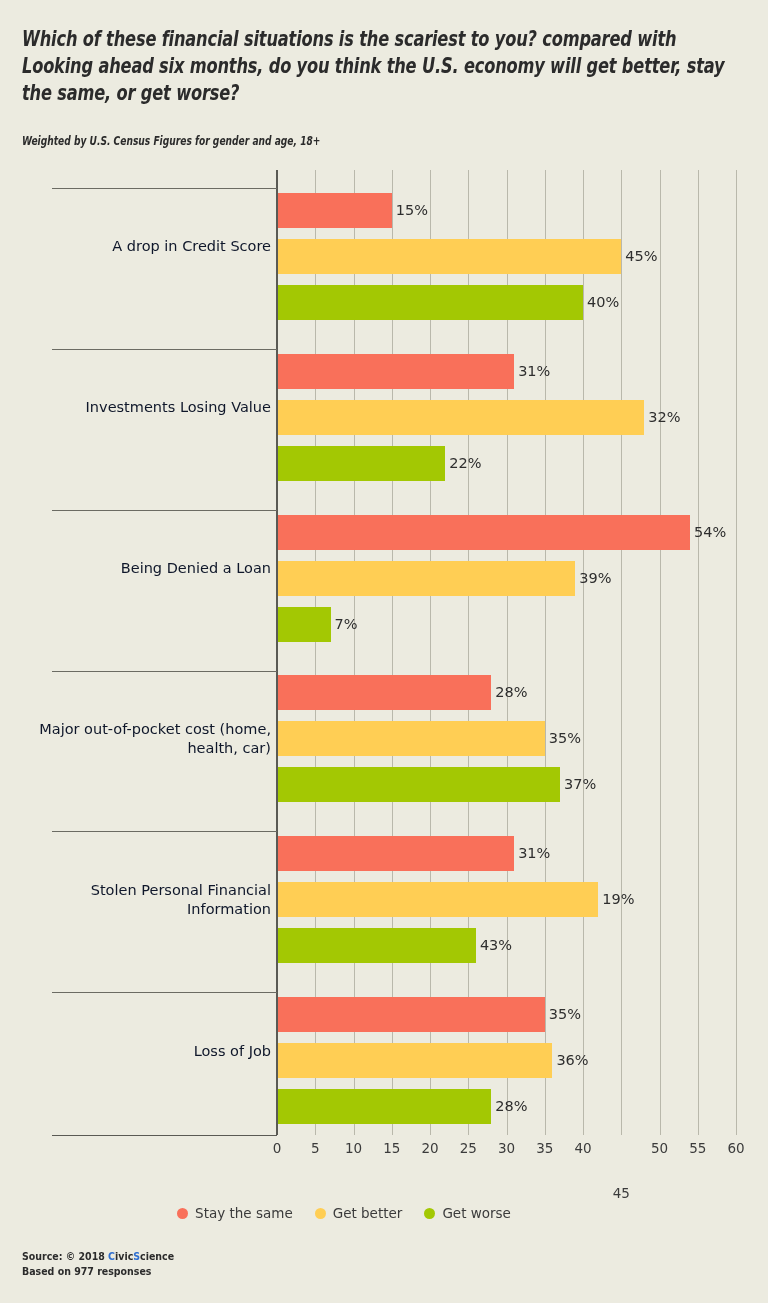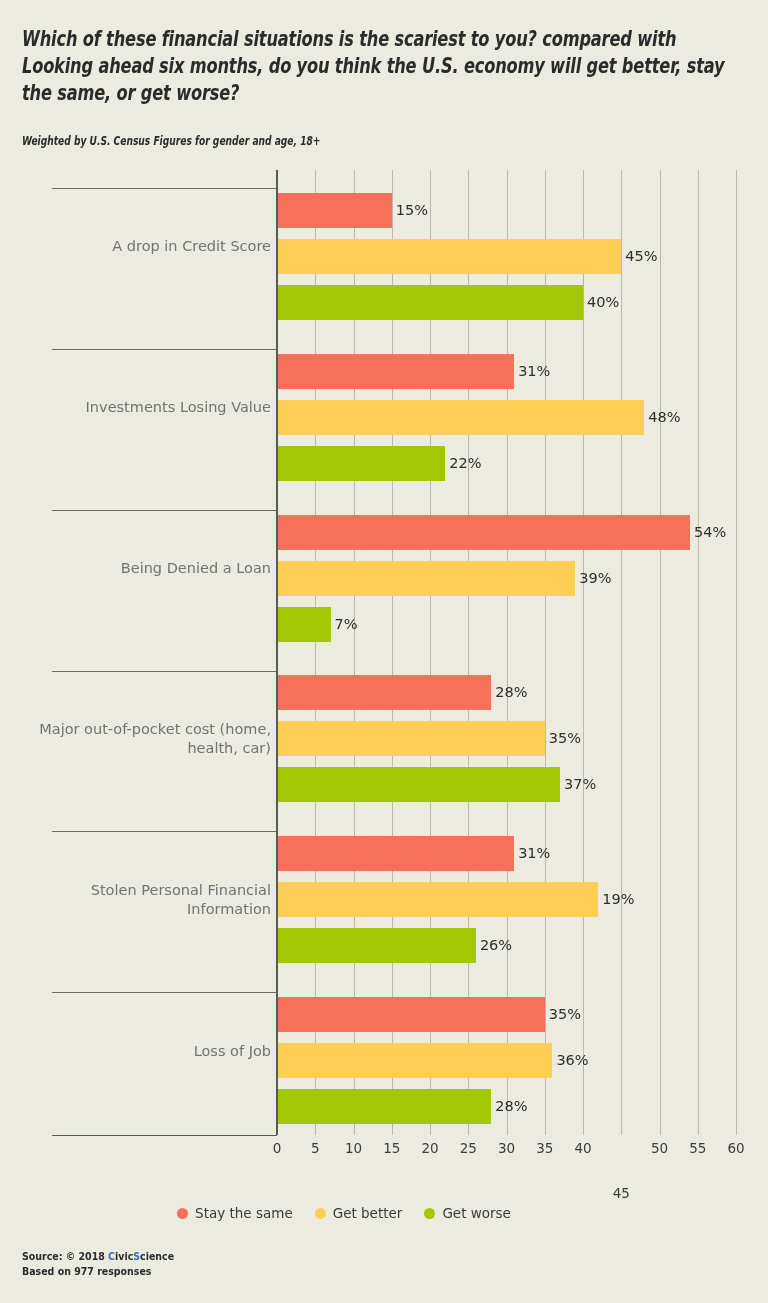--- a/index.html
+++ b/index.html
@@ -116,21 +116,21 @@
     font-family: "DejaVu Sans", sans-serif;
   }
 
   
   .cat-label {
     position: absolute;
     right: 497px;           
     width: 250px;
     text-align: right;
     font-size: 14.5px;
-    color: #737373;
+    color: #0f172a;
     line-height: 19px;
     font-family: "DejaVu Sans", sans-serif;
   }
   .xtick {
     position: absolute;
     top: 970px;
     font-size: 13.5px;
     color: #3b3b3b;
     text-align: center;
     width: 30px;
@@ -203,41 +203,41 @@
       <div class="gridline" style="left: 459px;"></div>
       <div class="bar stay" title="A drop in Credit Score — Stay the same: 15%" style="left: 0px; top: 22.9167px; width: 114.75px;"></div>
       <div class="bar-label" style="left: 118.75px; top: 22.9167px;">15%</div>
       <div class="bar better" title="A drop in Credit Score — Get better: 45%" style="left: 0px; top: 68.9167px; width: 344.25px;"></div>
       <div class="bar-label" style="left: 348.25px; top: 68.9167px;">45%</div>
       <div class="bar worse" title="A drop in Credit Score — Get worse: 40%" style="left: 0px; top: 114.917px; width: 306px;"></div>
       <div class="bar-label" style="left: 310px; top: 114.917px;">40%</div>
       <div class="bar stay" title="Investments Losing Value — Stay the same: 31%" style="left: 0px; top: 183.75px; width: 237.15px;"></div>
       <div class="bar-label" style="left: 241.15px; top: 183.75px;">31%</div>
       <div class="bar better" title="Investments Losing Value — Get better: 48%" style="left: 0px; top: 229.75px; width: 367.2px;"></div>
-      <div class="bar-label" style="left: 371.2px; top: 229.75px;">48%</div>
+      <div class="bar-label" style="left: 371.2px; top: 229.75px;">32%</div>
       <div class="bar worse" title="Investments Losing Value — Get worse: 22%" style="left: 0px; top: 275.75px; width: 168.3px;"></div>
       <div class="bar-label" style="left: 172.3px; top: 275.75px;">22%</div>
       <div class="bar stay" title="Being Denied a Loan — Stay the same: 54%" style="left: 0px; top: 344.583px; width: 413.1px;"></div>
       <div class="bar-label" style="left: 417.1px; top: 344.583px;">54%</div>
       <div class="bar better" title="Being Denied a Loan — Get better: 39%" style="left: 0px; top: 390.583px; width: 298.35px;"></div>
       <div class="bar-label" style="left: 302.35px; top: 390.583px;">39%</div>
       <div class="bar worse" title="Being Denied a Loan — Get worse: 7%" style="left: 0px; top: 436.583px; width: 53.55px;"></div>
       <div class="bar-label" style="left: 57.55px; top: 436.583px;">7%</div>
       <div class="bar stay" title="Major out-of-pocket cost (home, health, car) — Stay the same: 28%" style="left: 0px; top: 505.417px; width: 214.2px;"></div>
       <div class="bar-label" style="left: 218.2px; top: 505.417px;">28%</div>
       <div class="bar better" title="Major out-of-pocket cost (home, health, car) — Get better: 35%" style="left: 0px; top: 551.417px; width: 267.75px;"></div>
       <div class="bar-label" style="left: 271.75px; top: 551.417px;">35%</div>
       <div class="bar worse" title="Major out-of-pocket cost (home, health, car) — Get worse: 37%" style="left: 0px; top: 597.417px; width: 283.05px;"></div>
       <div class="bar-label" style="left: 287.05px; top: 597.417px;">37%</div>
       <div class="bar stay" title="Stolen Personal Financial Information — Stay the same: 31%" style="left: 0px; top: 666.25px; width: 237.15px;"></div>
       <div class="bar-label" style="left: 241.15px; top: 666.25px;">31%</div>
       <div class="bar better" title="Stolen Personal Financial Information — Get better: 42%" style="left: 0px; top: 712.25px; width: 321.3px;"></div>
       <div class="bar-label" style="left: 325.3px; top: 712.25px;">19%</div>
       <div class="bar worse" title="Stolen Personal Financial Information — Get worse: 26%" style="left: 0px; top: 758.25px; width: 198.9px;"></div>
-      <div class="bar-label" style="left: 202.9px; top: 758.25px;">26%</div>
+      <div class="bar-label" style="left: 202.9px; top: 758.25px;">43%</div>
       <div class="bar stay" title="Loss of Job — Stay the same: 35%" style="left: 0px; top: 827.083px; width: 267.75px;"></div>
       <div class="bar-label" style="left: 271.75px; top: 827.083px;">35%</div>
       <div class="bar better" title="Loss of Job — Get better: 36%" style="left: 0px; top: 873.083px; width: 275.4px;"></div>
       <div class="bar-label" style="left: 279.4px; top: 873.083px;">36%</div>
       <div class="bar worse" title="Loss of Job — Get worse: 28%" style="left: 0px; top: 919.083px; width: 214.2px;"></div>
       <div class="bar-label" style="left: 218.2px; top: 919.083px;">28%</div>
     </div>
   <div id="yaxis-line"></div>
   <div id="xaxis-line"></div>
 <div class="xtick" style="left: 277px;">0</div>

